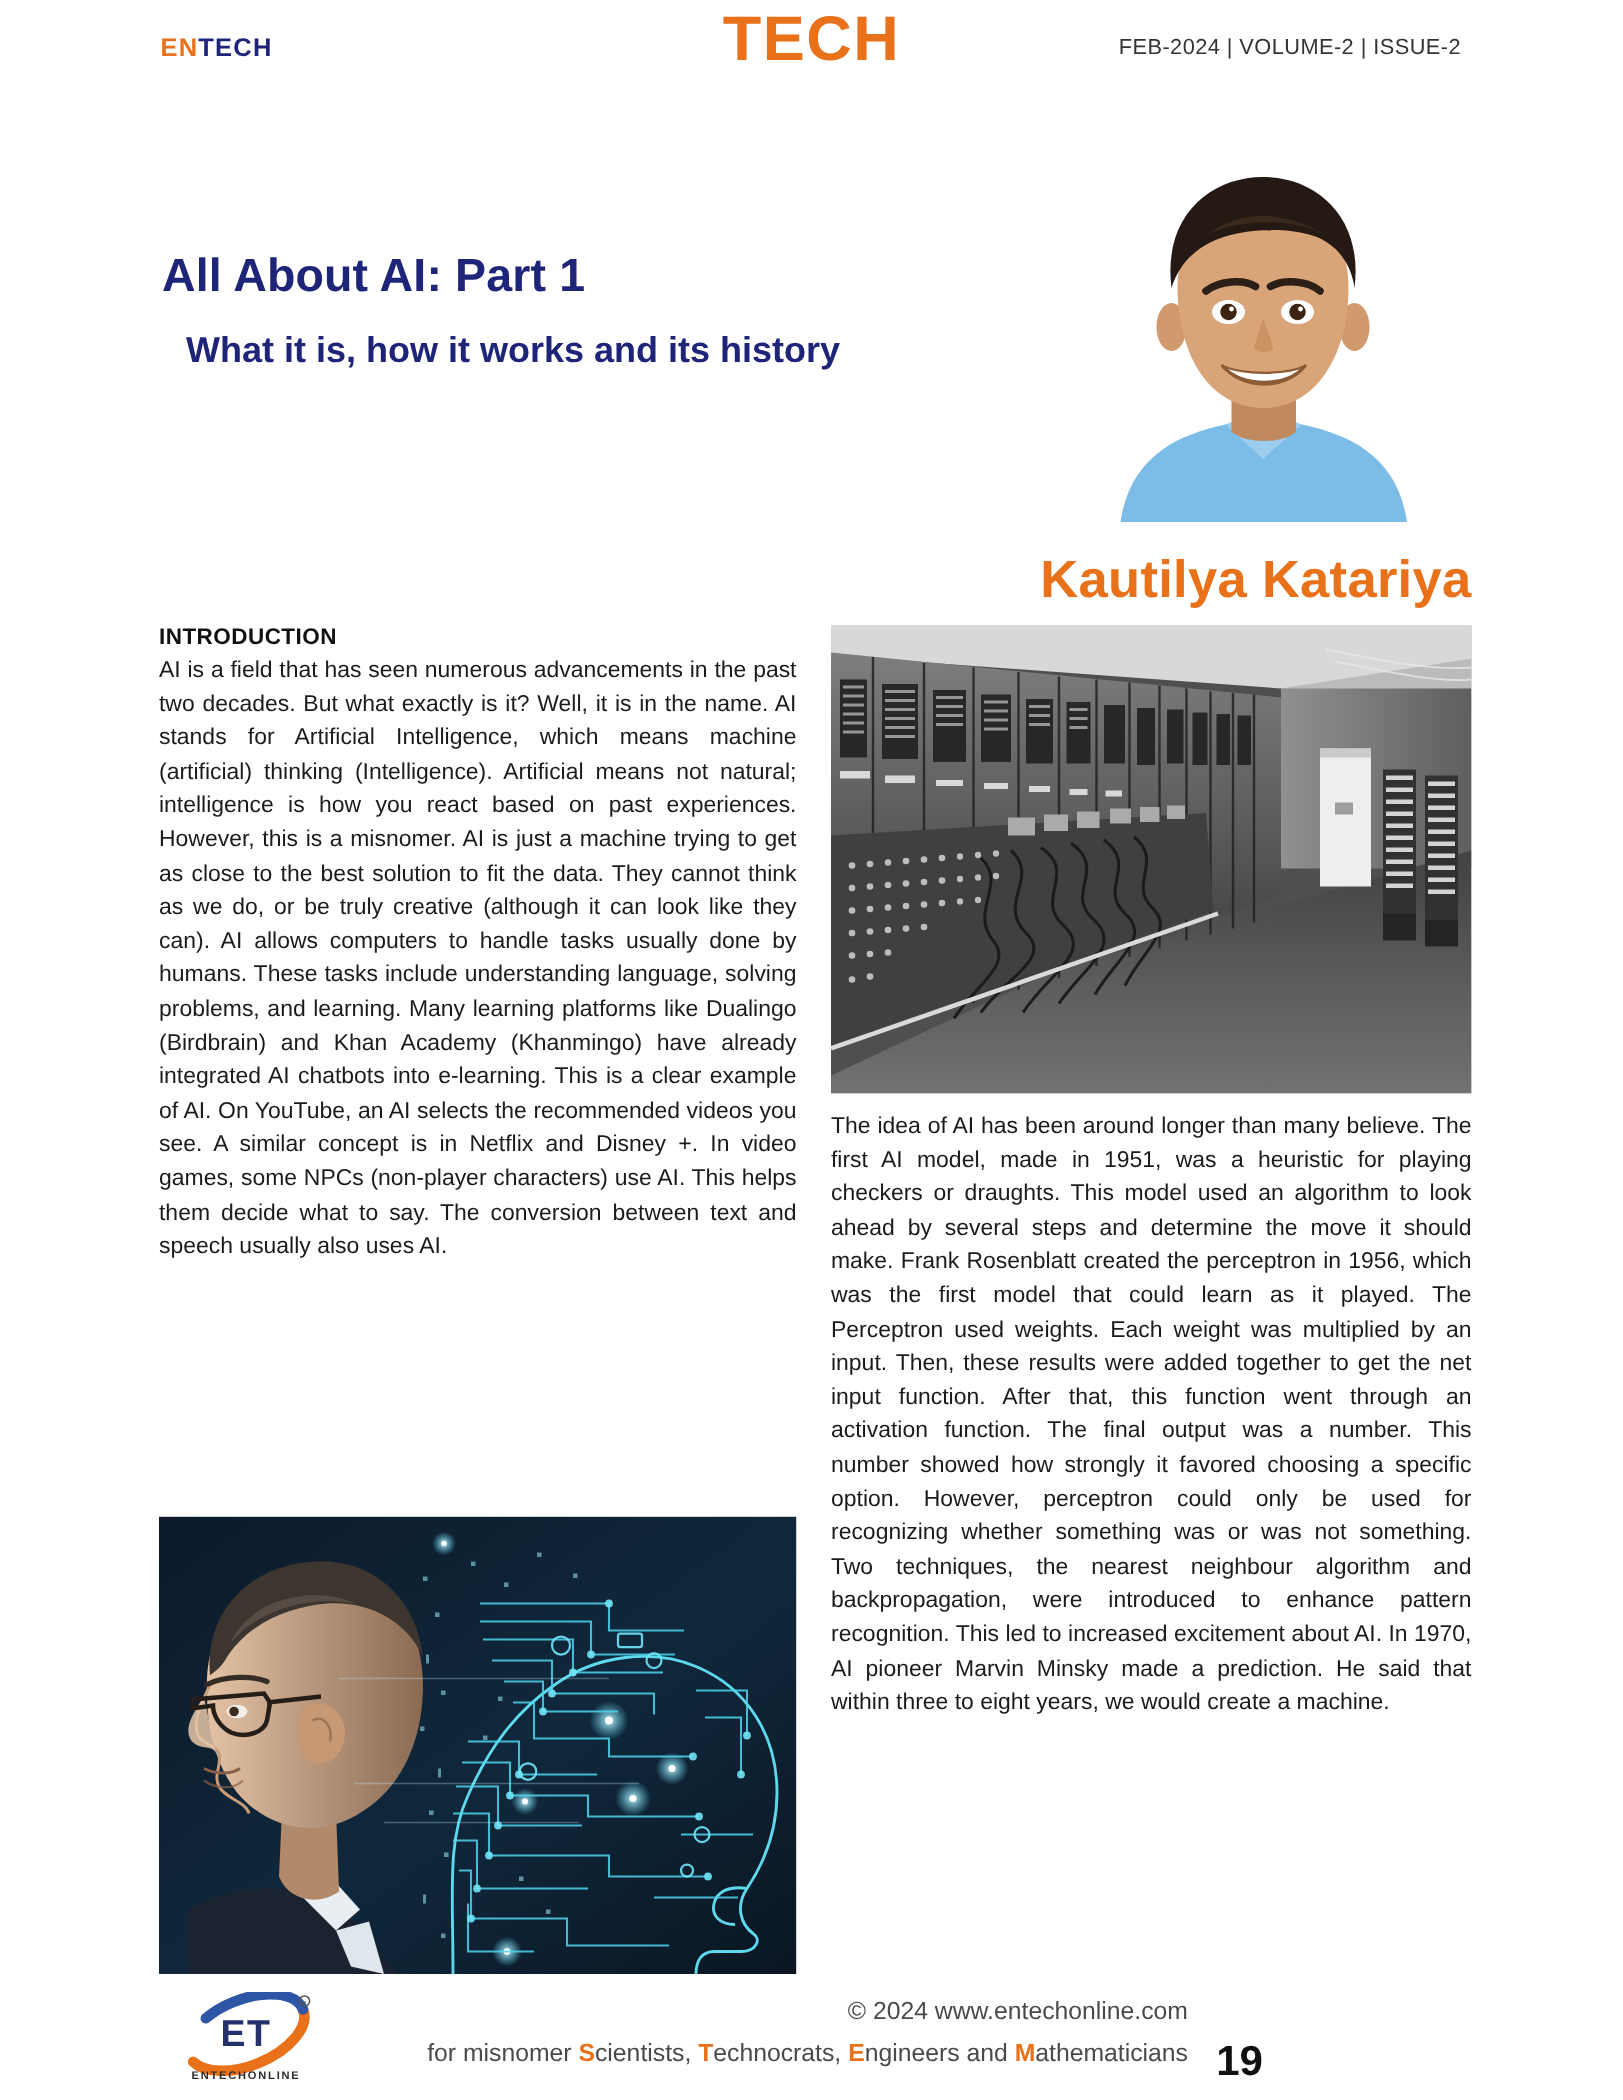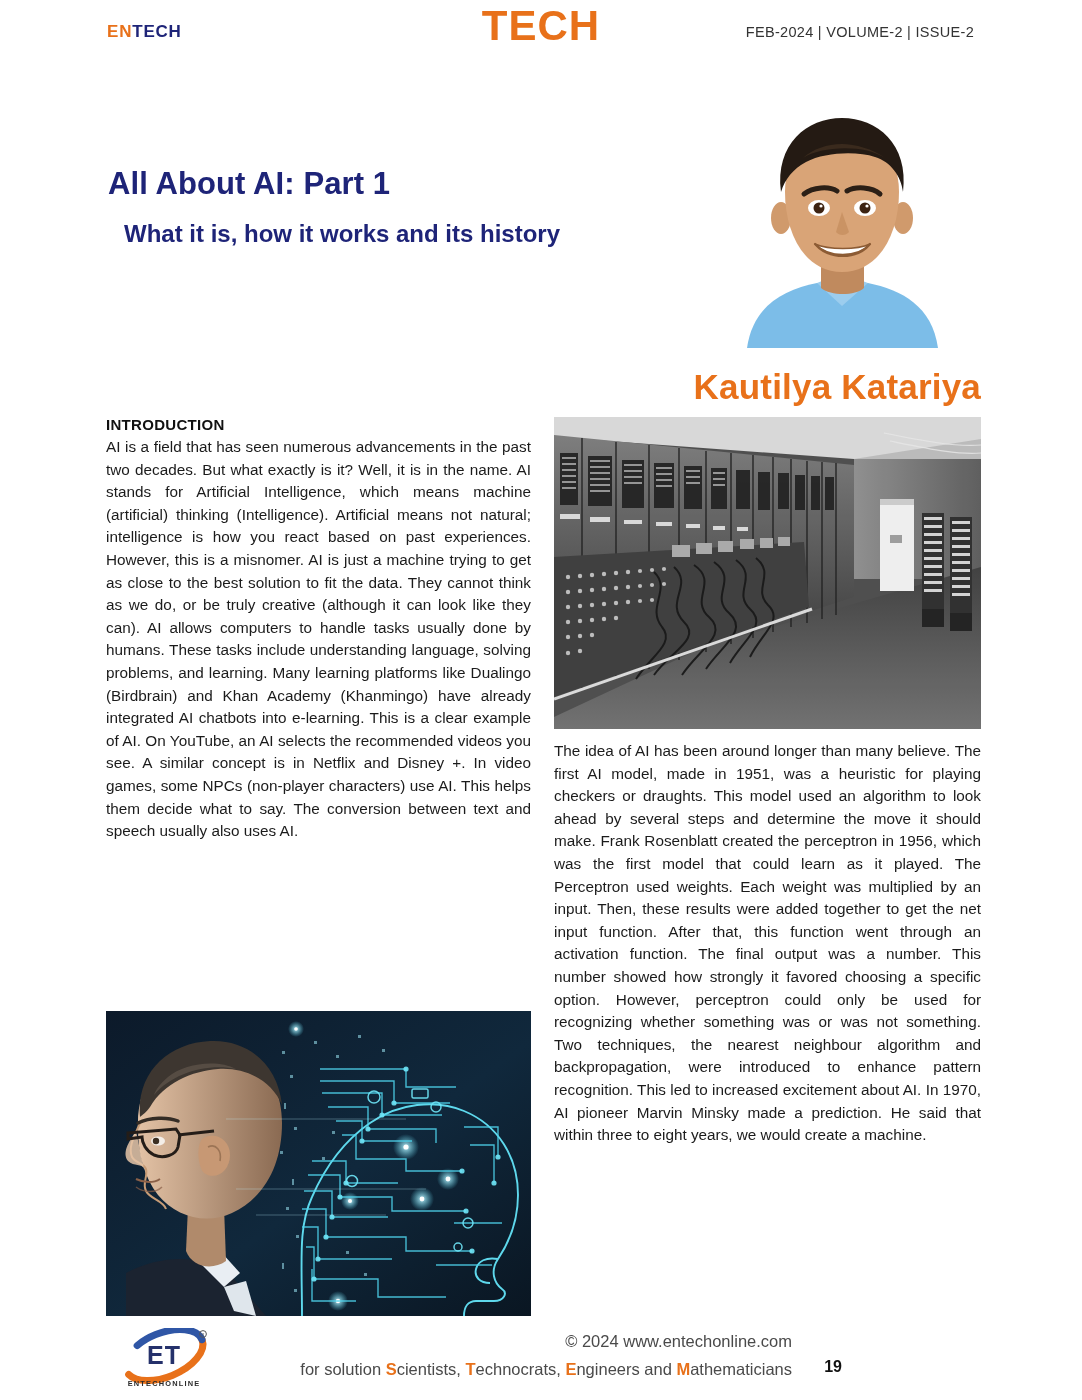--- a/index.html
+++ b/index.html
@@ -194,21 +194,21 @@
     top: 38px;
     font-size: 16.5px;
     color: #4a4a4a;
     white-space: nowrap;
   }
   .hl { color: #E8711A; font-weight: bold; }
   .page-num {
     position: absolute;
     right: 62px;
     top: 36px;
-    font-size: 16px;
+    font-size: 28px;
     font-weight: bold;
     color: #111111;
   }
 </style>
 </head>
 <body>
 
 <div class="page">
 
   <div class="masthead">
@@ -632,18 +632,18 @@
         <text x="95" y="8.4" font-family="'Liberation Sans',sans-serif" font-size="4" fill="#555555" text-anchor="middle">R</text>
 
         <text x="56" y="36" font-family="'Liberation Sans',sans-serif" font-size="25" font-weight="bold" fill="#25316b" text-anchor="middle" letter-spacing="1">ET</text>
 
         <text x="56" y="58" font-family="'Liberation Sans',sans-serif" font-size="7.4" font-weight="bold" fill="#2b2b2b" text-anchor="middle" letter-spacing="1.2">ENTECHONLINE</text>
       </svg>
     </div>
 
     <div class="footer-copy">© 2024 www.entechonline.com</div>
 
-    <div class="footer-tag"><span>for solution </span><span class="hl">S</span><span>cientists, </span><span class="hl">T</span><span>echnocrats, </span><span class="hl">E</span><span>ngineers and </span><span class="hl">M</span><span>athematicians</span></div>
+    <div class="footer-tag"><span>for misnomer </span><span class="hl">S</span><span>cientists, </span><span class="hl">T</span><span>echnocrats, </span><span class="hl">E</span><span>ngineers and </span><span class="hl">M</span><span>athematicians</span></div>
 
     <div class="page-num">19</div>
   </div>
 
 </div>
 
 </body></html>

